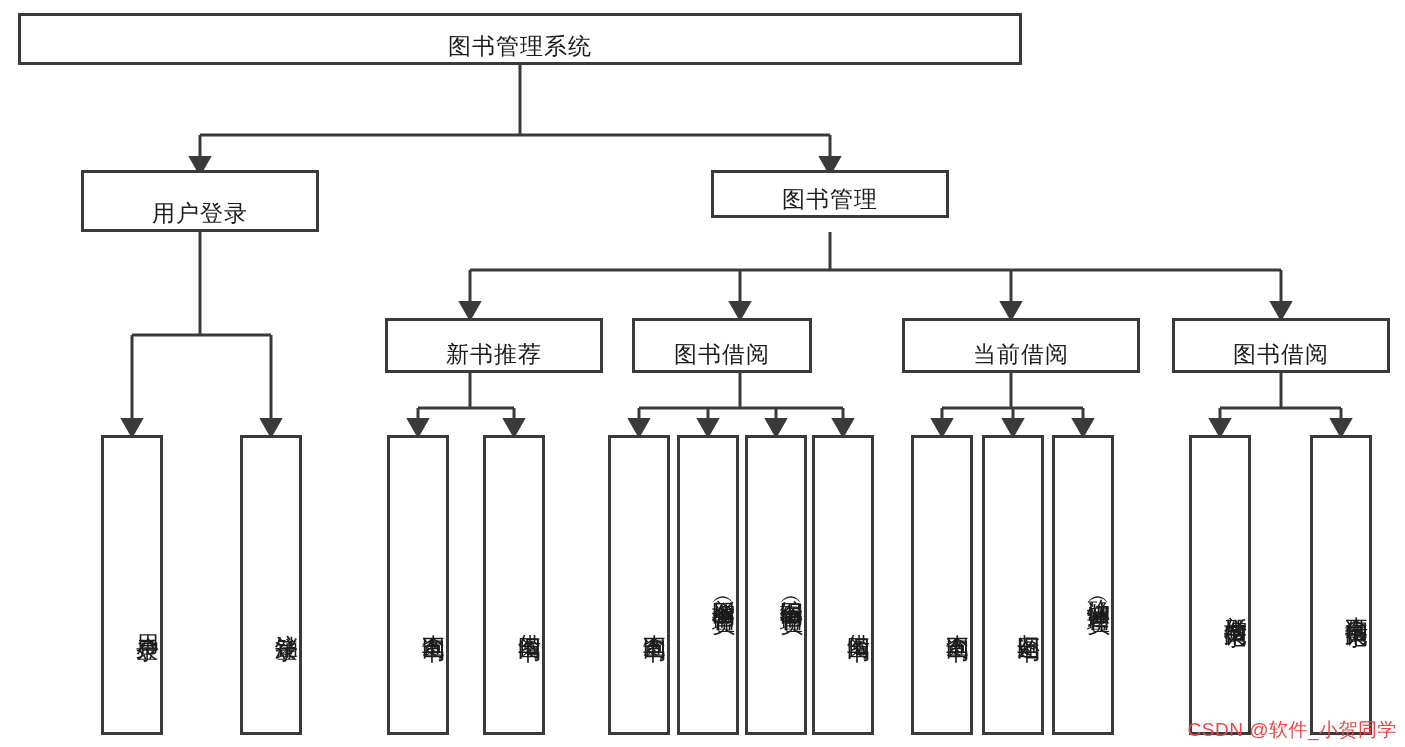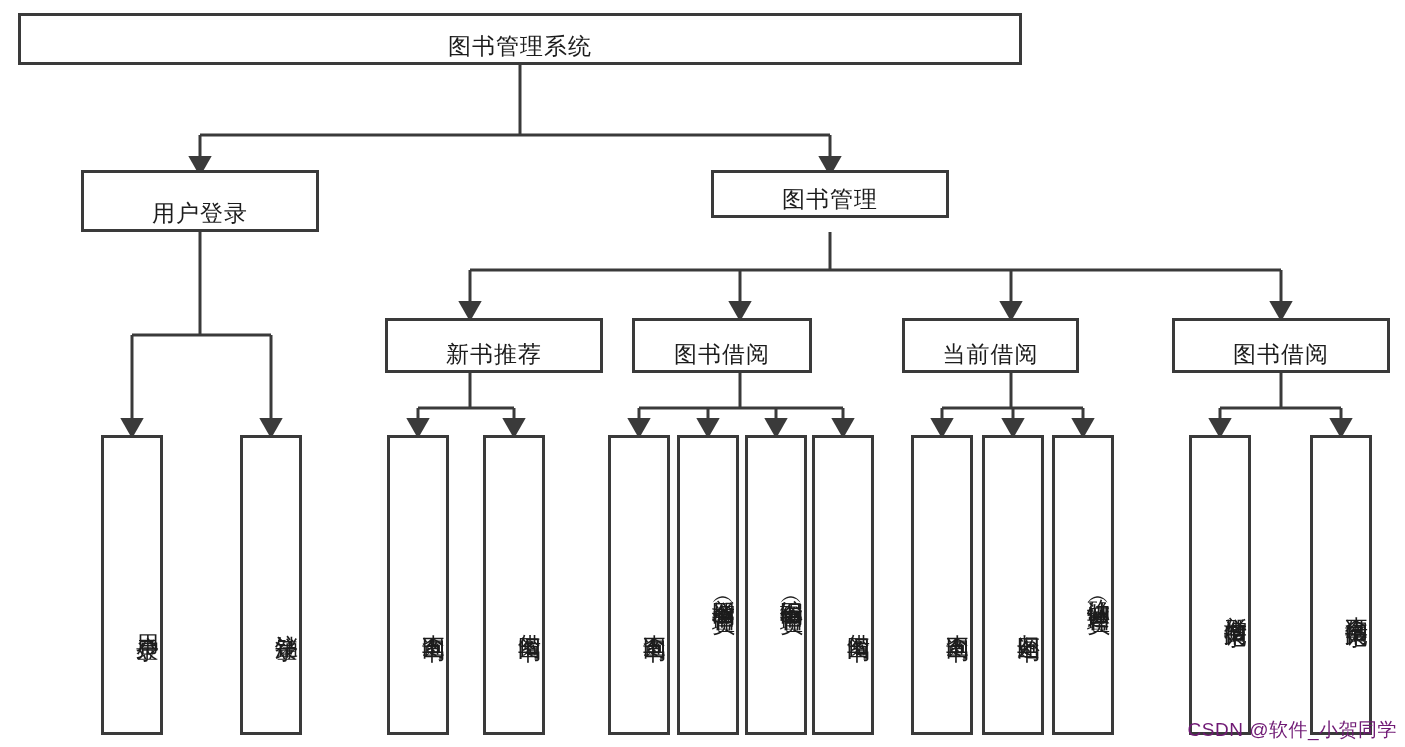--- a/index.html
+++ b/index.html
@@ -53,21 +53,21 @@
     writing-mode: vertical-rl;
     text-orientation: upright;
     white-space: nowrap;
   }
   .root { font-size: 24px; }
   .watermark {
     position: absolute;
     right: 8px;
     bottom: 4px;
     font-size: 19px;
-    color: #701a75;
+    color: #ef4444;
     z-index: 3;
     white-space: nowrap;
     letter-spacing: 0.5px;
   }
 </style>
 </head>
 <body>
 
 <div id="canvas">
 
@@ -131,21 +131,21 @@
   <div class="node horizontal" style="left:711px;top:170px;width:238px;height:48px;">
     <span>图书管理</span>
   </div>
 
   <div class="node horizontal" style="left:361px;top:318px;width:218px;height:55px;margin-left:24px;">
     <span>新书推荐</span>
   </div>
   <div class="node horizontal" style="left:632px;top:318px;width:180px;height:55px;">
     <span>图书借阅</span>
   </div>
-  <div class="node horizontal" style="left:902px;top:318px;width:177px;height:55px;">
+  <div class="node horizontal" style="left:902px;top:318px;width:238px;height:55px;">
     <span>当前借阅</span>
   </div>
   <div class="node horizontal" style="left:1172px;top:318px;width:218px;height:55px;">
     <span>图书借阅</span>
   </div>
 
   <div class="node vertical" style="left:101px;top:435px;width:62px;height:300px;padding-top:70px;">
     <span>用户登录</span>
   </div>
   <div class="node vertical" style="left:240px;top:435px;width:62px;height:300px;padding-top:70px;">

